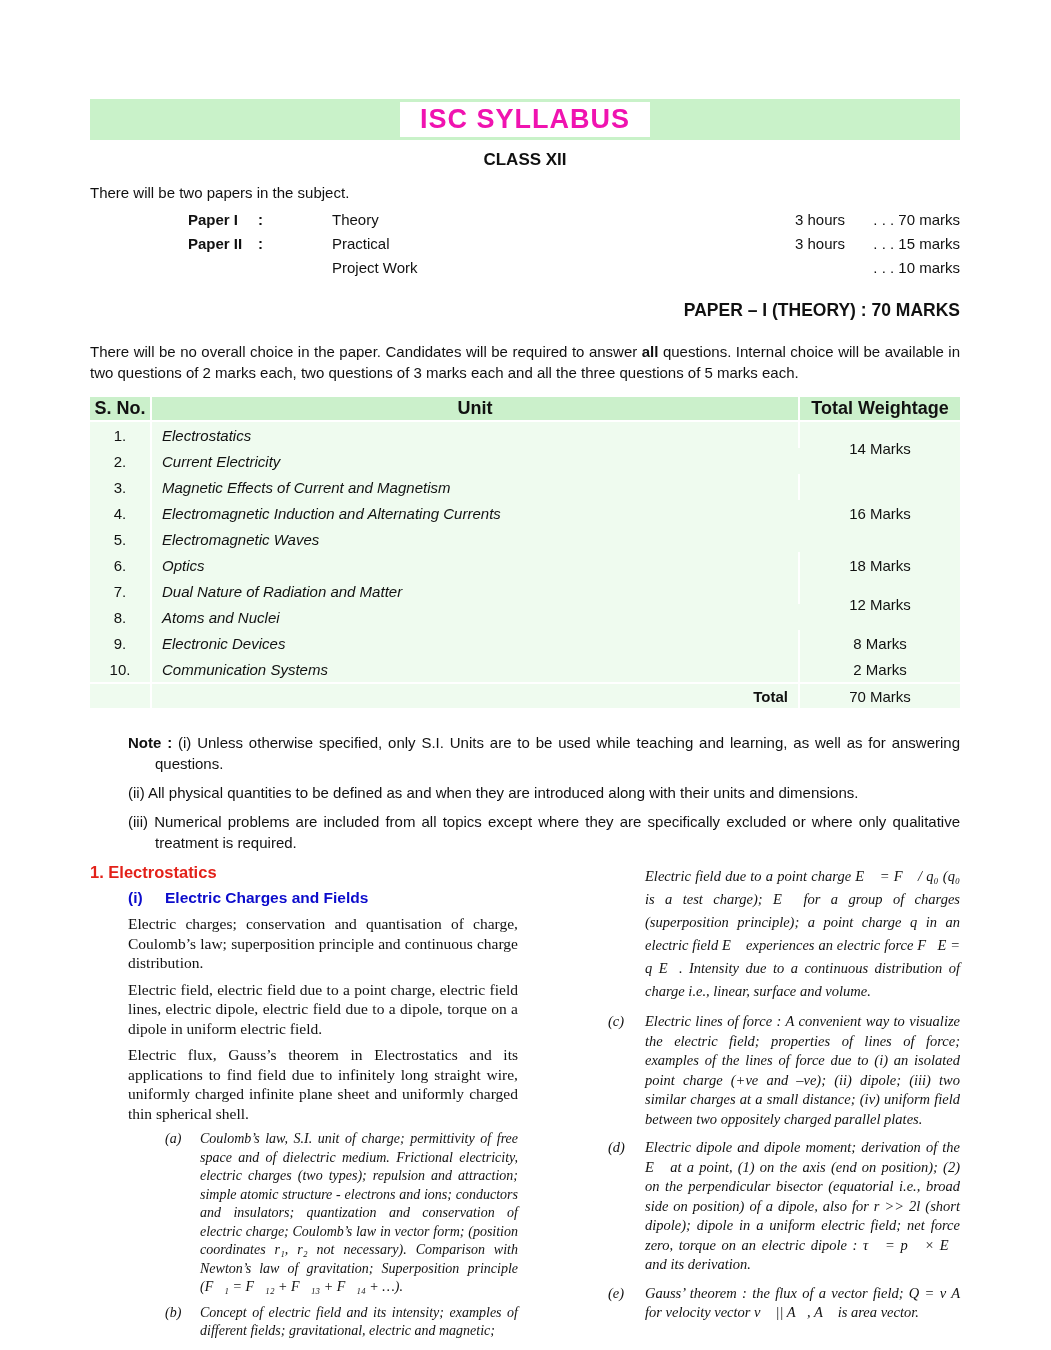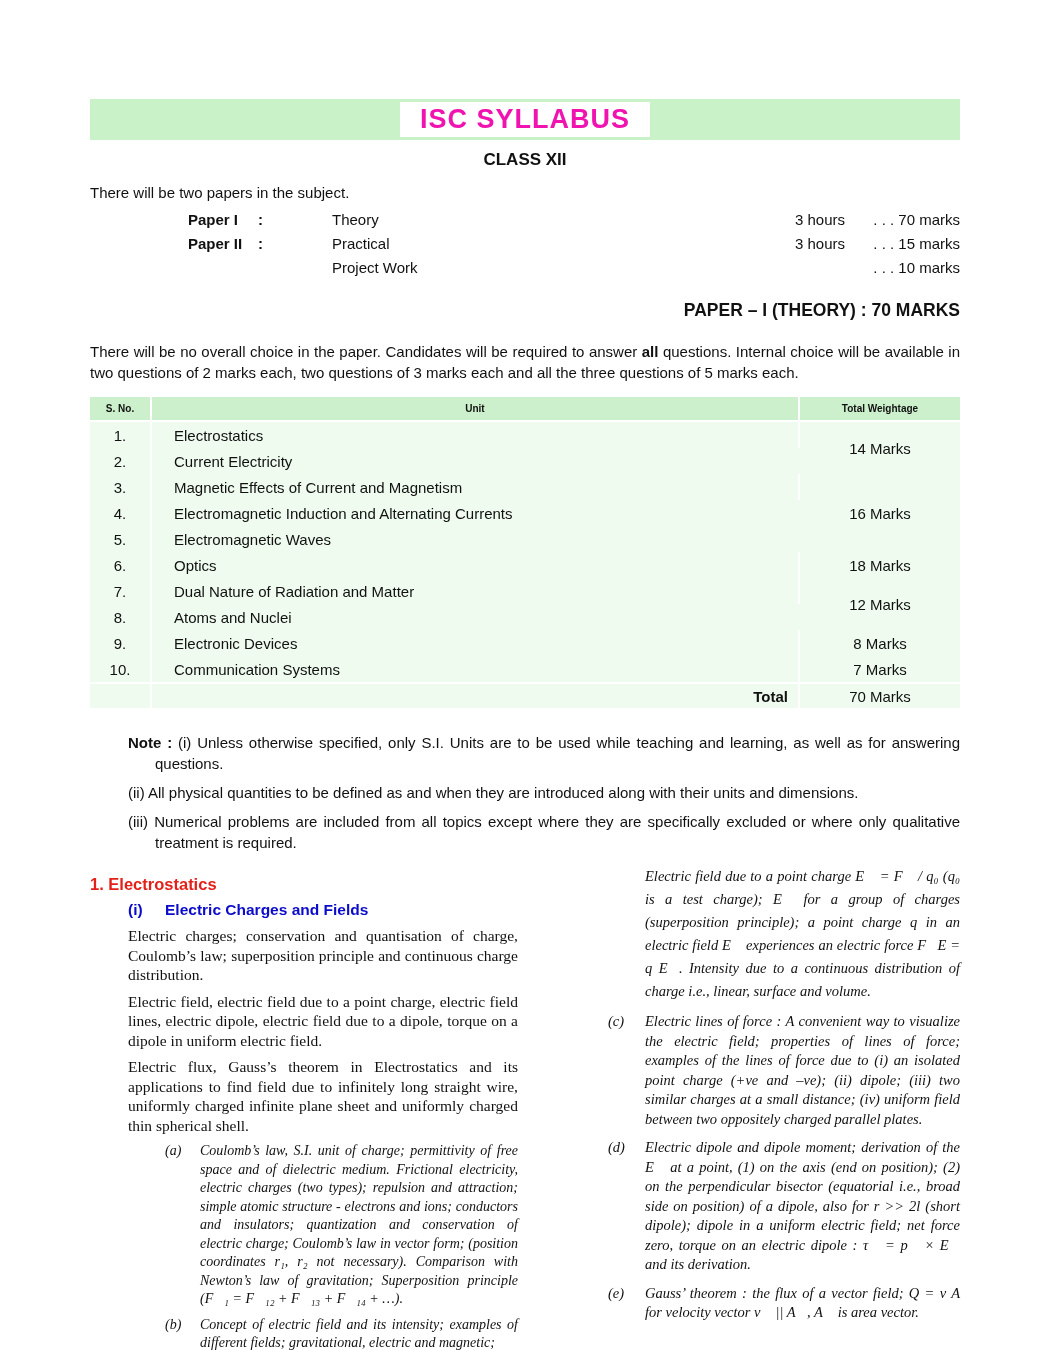--- a/index.html
+++ b/index.html
@@ -26,42 +26,42 @@
   .p-label, .p-colon { font-weight: bold; }
   .p-duration { text-align: right; }
   .p-marks { text-align: right; }
 
   .paper1-heading { text-align: right; font-size: 17.5px; font-weight: bold; margin: 20px 0 0; }
   .paper1-intro { font-size: 15px; text-align: justify; margin: 20px 0 0; line-height: 21px; }
 
   
   .units-table { margin-top: 14px; width: 100%; border-collapse: separate; border-spacing: 0; font-size: 15px; background: #effbef; }
   .units-table th {
-    background: #cbf0cb; font-size: 10px; font-weight: bold; height: 25px;
+    background: #cbf0cb; font-size: 18px; font-weight: bold; height: 25px;
     border-right: 2px solid #fff; border-bottom: 2px solid #fff; text-align: center;
   }
   .units-table th:last-child, .units-table td:last-child { border-right: none; }
   .units-table td { height: 26px; border-right: 2px solid #fff; }
   .sno { text-align: center; }
-  .unit { padding-left: 22px; }
+  .unit { padding-left: 10px; font-style: italic; }
   .marks { text-align: center; vertical-align: middle; }
   .total-row td { border-top: 2px solid #fff; }
   .total-label { text-align: right; font-weight: bold; padding-right: 10px; padding-left: 24px; }
 
   
   .notes { margin-top: 24px; font-size: 15px; }
   .note { margin: 0 0 8px 65px; text-indent: -27px; text-align: justify; line-height: 21px; }
   .note b { font-weight: bold; }
 
   
   .columns { margin-top: 10px; display: flex; }
   .col-left { width: 428px; flex: none; }
   .col-right { width: 352px; flex: none; margin-left: 90px; font-family: "Liberation Serif", serif; font-style: italic; font-size: 14.5px; }
 
-  .section-heading { color: #e32119; font-weight: bold; font-size: 16.5px; margin-top: 12px; }
+  .section-heading { color: #e32119; font-weight: bold; font-size: 16.5px; }
   .subsection { margin-top: 7px; padding-left: 38px; color: #0b0bcc; font-weight: bold; font-size: 15.5px; display: flex; }
   .sub-marker { width: 37px; flex: none; }
 
   .body-para {
     margin: 7px 0 0 38px; font-family: "Liberation Serif", serif;
     font-size: 15.5px; line-height: 19.5px; text-align: justify;
   }
   .sub-item {
     display: flex; margin: 7px 0 0 75px; font-family: "Liberation Serif", serif;
     font-style: italic; font-size: 14px; line-height: 18.5px; text-align: justify;
@@ -169,21 +169,21 @@
         <td class="unit">Atoms and Nuclei</td>
       </tr>
       <tr>
         <td class="sno">9.</td>
         <td class="unit">Electronic Devices</td>
         <td class="marks">8 Marks</td>
       </tr>
       <tr>
         <td class="sno">10.</td>
         <td class="unit">Communication Systems</td>
-        <td class="marks">7 Marks</td>
+        <td class="marks">2 Marks</td>
       </tr>
       <tr class="total-row">
         <td class="sno"></td>
         <td class="total-label">Total</td>
         <td class="marks">70 Marks</td>
       </tr>
     </tbody>
   </table>
 
   <div class="notes">

